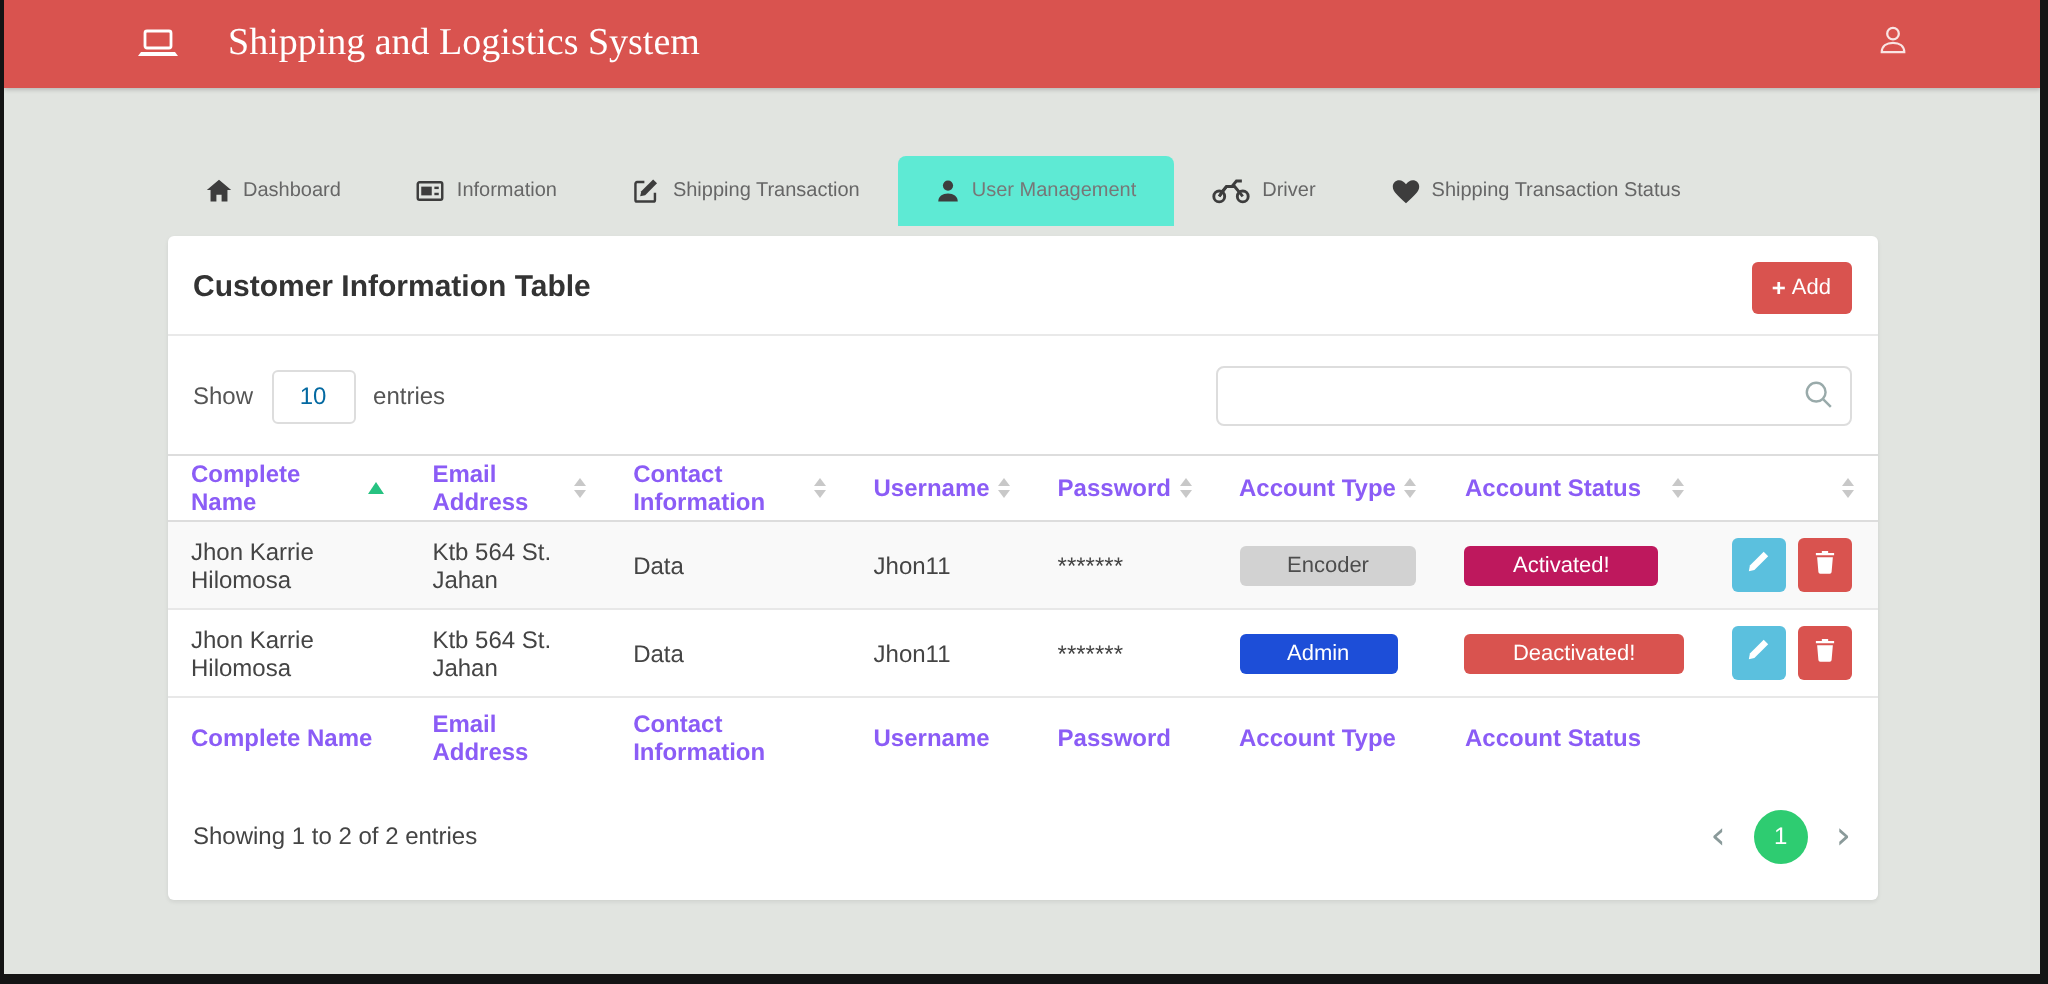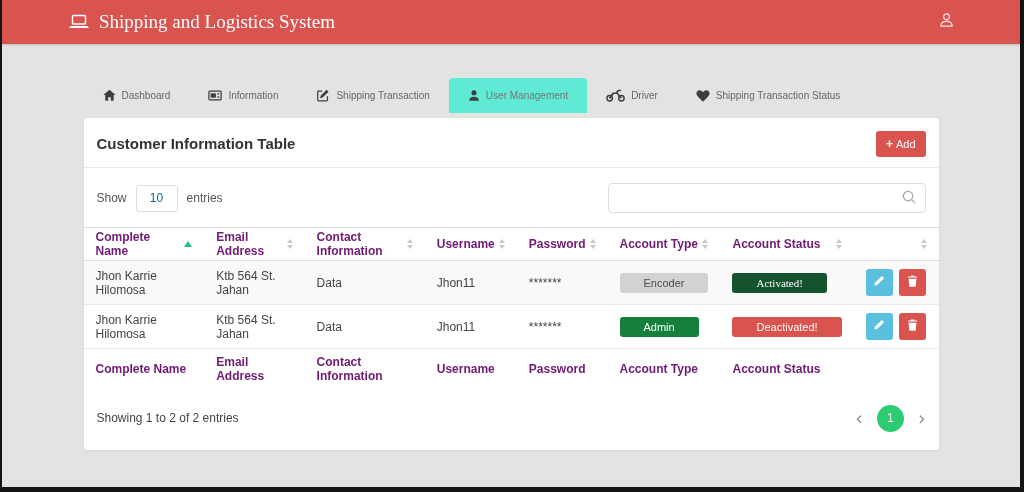--- a/index.html
+++ b/index.html
@@ -3,21 +3,21 @@
 <meta charset="utf-8">
 <style>
   * { margin:0; padding:0; box-sizing:border-box; }
   html,body { width:1024px; height:492px; overflow:hidden; }
   body { background:#141414; font-family:"Liberation Sans", sans-serif; }
   .screen { position:absolute; top:0; left:2px; right:4px; bottom:5px; background:#e1e4e0; overflow:hidden; }
 
   
   .topbar { height:44px; background:#d9534f; display:flex; align-items:center; box-shadow:0 1px 2px rgba(0,0,0,.18); }
   .topbar-inner { width:886px; margin:0 auto; display:flex; align-items:center; justify-content:space-between; }
-  .brand { display:flex; align-items:center; gap:9px; color:#fff; font-family:"Liberation Serif", serif; font-size:19px;text-align:center; }
+  .brand { display:flex; align-items:center; gap:24px; color:#fff; font-family:"Liberation Serif", serif; font-size:19px;text-align:center; }
   .brand svg { display:block; }
   .topbar-user { opacity:.85; cursor:pointer; }
 
   
   .nav-wrap { width:855px; margin:34px auto 0; }
   .nav-tabs { display:flex; list-style:none; }
   .nav-tab { display:flex; align-items:center; gap:6px; padding:11px 19px; font-size:10px; color:#666; cursor:pointer; border-radius:4px 4px 0 0; }
   .nav-tab .ticon { color:#3d3d3d; display:flex; align-items:center; }
   .nav-tab.active { background:#5eead4; color:#777; }
 
@@ -31,38 +31,38 @@
   .controls { display:flex; justify-content:space-between; align-items:center; padding:15px 13px 14px; }
   .length-ctl { display:flex; align-items:center; gap:9px; font-size:12px; color:#555; }
   .length-select { width:42px; height:27px; border:1px solid #ddd; border-radius:3px; display:flex; align-items:center; justify-content:center; font-size:12px; color:#0369a1; cursor:pointer; background:#fff; }
   .search-box { position:relative; width:318px; }
   .search-box input { width:100%; height:30px; border:1px solid #ddd; border-radius:4px; padding:0 30px 0 10px; font-size:12px; color:#333; outline:none; font-family:"Liberation Sans", sans-serif; background:#fff; }
   .search-icon { position:absolute; right:9px; top:7px; pointer-events:none; }
 
   
   table { width:100%; border-collapse:collapse; }
   thead th { border-top:1px solid #ddd; border-bottom:1px solid #ddd; }
-  th, td { text-align:left; padding:0 12px; font-size:12px; color:#701a75; }
+  th, td { text-align:left; padding:0 12px; font-size:12px; color:#8b5cf6; }
   th { font-weight:bold; height:33px; }
   th .th-flex { display:flex; align-items:center; justify-content:space-between; gap:4px; }
   tbody td { height:44px; border-bottom:1px solid #e8e8e8; color:#444; }
   tbody tr.odd { background:#f9f9f9; }
   tbody tr.even { background:#fff; }
   tfoot th { height:40px; border-bottom:none; }
   col.c1{width:17%} col.c2{width:13.5%} col.c3{width:16%} col.c4{width:9.5%} col.c5{width:9%} col.c6{width:12%} col.c7{width:13%} col.c8{width:10%}
 
   .sort-both { display:inline-flex; flex-direction:column; gap:2px; }
   .tri-up { width:0; height:0; border-left:3.5px solid transparent; border-right:3.5px solid transparent; border-bottom:4px solid #c8c8c8; }
   .tri-down { width:0; height:0; border-left:3.5px solid transparent; border-right:3.5px solid transparent; border-top:4px solid #c8c8c8; }
   .tri-asc { width:0; height:0; border-left:4.5px solid transparent; border-right:4.5px solid transparent; border-bottom:6px solid #26c281; }
 
   .badge { display:inline-block; padding:4px 24px; border-radius:3px; font-size:11px; color:#fff; }
   .badge-gray { background:#d2d2d2; color:#4d4d4d; }
-  .badge-blue { background:#15803d; }
-  .badge-green { background:#14532d;font-family:Liberation Serif, serif; }
+  .badge-blue { background:#1d4ed8; }
+  .badge-green { background:#be185d; }
   .badge-red { background:#d9534f; }
 
   .row-actions { display:flex; gap:6px; }
   .icon-btn { width:27px; height:27px; border:none; border-radius:3px; display:flex; align-items:center; justify-content:center; cursor:pointer; }
   .icon-btn.edit { background:#5bc0de; }
   .icon-btn.delete { background:#d9534f; }
 
   
   .card-footer { display:flex; justify-content:space-between; align-items:center; padding:16px 13px 18px; }
   .summary { font-size:12px; color:#444; }

